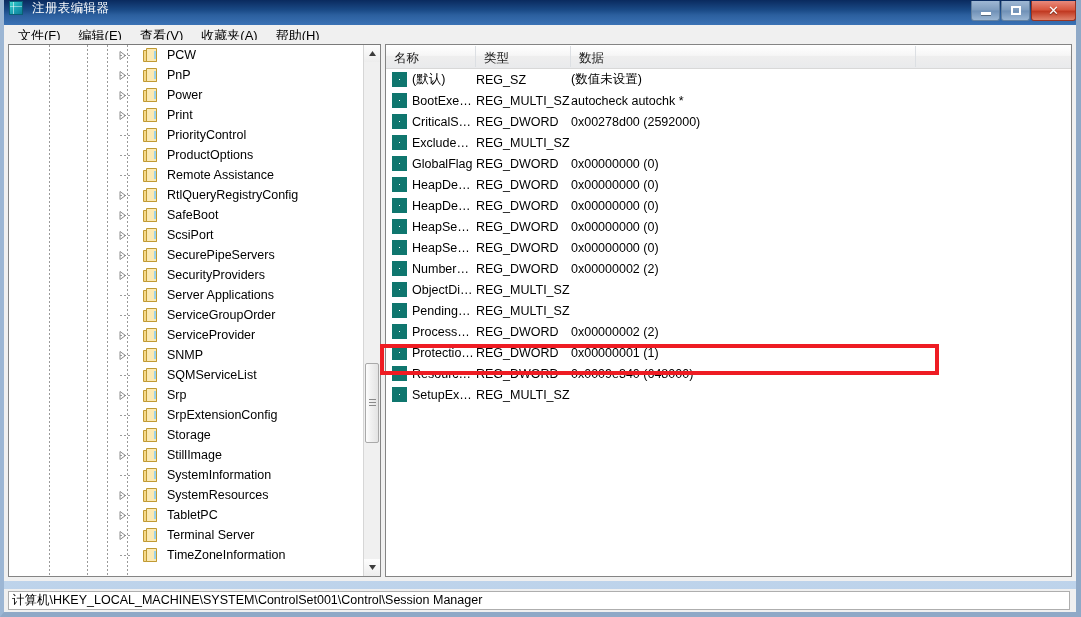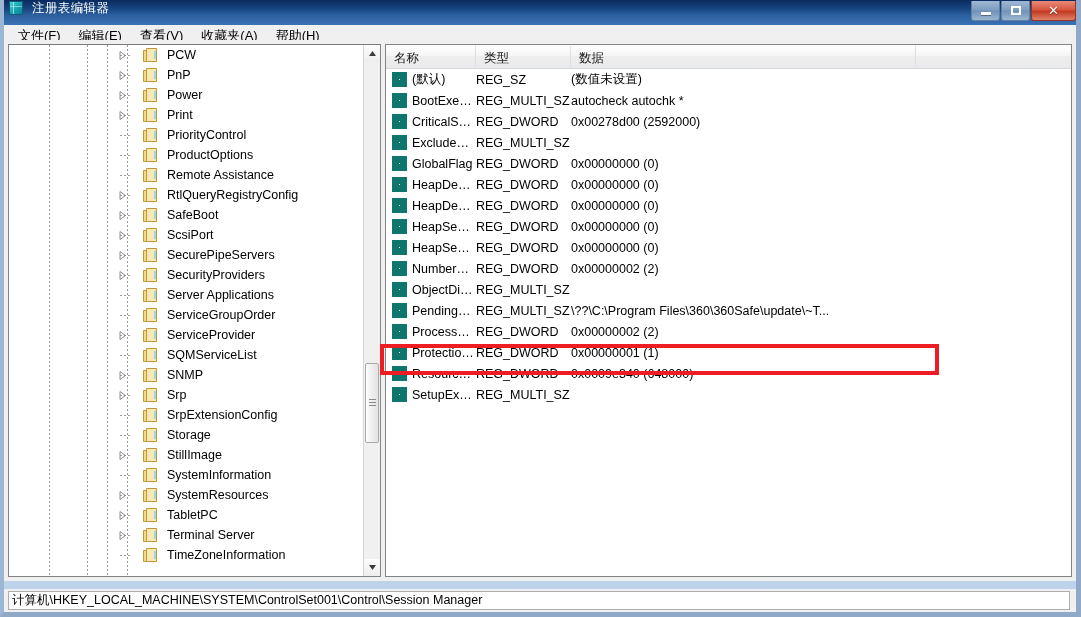--- a/index.html
+++ b/index.html
@@ -603,40 +603,40 @@
               </div>
               <div class="folder"><svg width="17" height="14" viewBox="0 0 17 14">
                   <path d="M0.5 2.5 L0.5 13.5 L13.5 13.5 L13.5 2.5 Z" fill="#f6d98a" stroke="#c09a34"></path>
                   <path d="M3.5 0.5 L13.5 0.5 L13.5 13.5 L3.5 13.5 Z" fill="#fbe9b4" stroke="#c09a34"></path>
                   <rect x="11" y="3" width="2" height="8" fill="#9fd4e8"></rect>
                 </svg></div>
               <div class="tree-label">ServiceProvider</div>
             </div>
             <div class="tree-row">
               <div class="connector"></div>
+              <div class="expander">
+                <svg width="11" height="11" viewBox="0 0 11 11">
+                  <polygon points="3,1.5 8.5,5.5 3,9.5" fill="none" stroke="#8c8c8c" stroke-width="1"></polygon>
+                </svg>
+              </div>
+              <div class="folder"><svg width="17" height="14" viewBox="0 0 17 14">
+                  <path d="M0.5 2.5 L0.5 13.5 L13.5 13.5 L13.5 2.5 Z" fill="#f6d98a" stroke="#c09a34"></path>
+                  <path d="M3.5 0.5 L13.5 0.5 L13.5 13.5 L3.5 13.5 Z" fill="#fbe9b4" stroke="#c09a34"></path>
+                  <rect x="11" y="3" width="2" height="8" fill="#9fd4e8"></rect>
+                </svg></div>
+              <div class="tree-label">SNMP</div>
+            </div>
+            <div class="tree-row">
+              <div class="connector"></div>
               <div class="folder"><svg width="17" height="14" viewBox="0 0 17 14">
                   <path d="M0.5 2.5 L0.5 13.5 L13.5 13.5 L13.5 2.5 Z" fill="#f6d98a" stroke="#c09a34"></path>
                   <path d="M3.5 0.5 L13.5 0.5 L13.5 13.5 L3.5 13.5 Z" fill="#fbe9b4" stroke="#c09a34"></path>
                   <rect x="11" y="3" width="2" height="8" fill="#9fd4e8"></rect>
                 </svg></div>
               <div class="tree-label">SQMServiceList</div>
-            </div>
-            <div class="tree-row">
-              <div class="connector"></div>
-              <div class="expander">
-                <svg width="11" height="11" viewBox="0 0 11 11">
-                  <polygon points="3,1.5 8.5,5.5 3,9.5" fill="none" stroke="#8c8c8c" stroke-width="1"></polygon>
-                </svg>
-              </div>
-              <div class="folder"><svg width="17" height="14" viewBox="0 0 17 14">
-                  <path d="M0.5 2.5 L0.5 13.5 L13.5 13.5 L13.5 2.5 Z" fill="#f6d98a" stroke="#c09a34"></path>
-                  <path d="M3.5 0.5 L13.5 0.5 L13.5 13.5 L3.5 13.5 Z" fill="#fbe9b4" stroke="#c09a34"></path>
-                  <rect x="11" y="3" width="2" height="8" fill="#9fd4e8"></rect>
-                </svg></div>
-              <div class="tree-label">SNMP</div>
             </div>
             <div class="tree-row">
               <div class="connector"></div>
               <div class="expander">
                 <svg width="11" height="11" viewBox="0 0 11 11">
                   <polygon points="3,1.5 8.5,5.5 3,9.5" fill="none" stroke="#8c8c8c" stroke-width="1"></polygon>
                 </svg>
               </div>
               <div class="folder"><svg width="17" height="14" viewBox="0 0 17 14">
                   <path d="M0.5 2.5 L0.5 13.5 L13.5 13.5 L13.5 2.5 Z" fill="#f6d98a" stroke="#c09a34"></path>
@@ -883,21 +883,20 @@
               <span class="nm">ObjectDirector...</span>
             </div>
             <div class="cell-type">REG_MULTI_SZ</div>
           </div>
           <div class="lv-row">
             <div class="cell-name">
               <div class="vicon sz">ab<div class="dogear"></div></div>
               <span class="nm">PendingFileRe...</span>
             </div>
             <div class="cell-type">REG_MULTI_SZ</div>
-            <div class="cell-data">\??\C:\Program Files\360\360Safe\update\~T...</div>
           </div>
           <div class="lv-row">
             <div class="cell-name">
               <div class="vicon dword">
                 <div>011</div>
                 <div>110</div>
                 <div class="dogear"></div>
               </div>
               <span class="nm">ProcessorCont...</span>
             </div>

